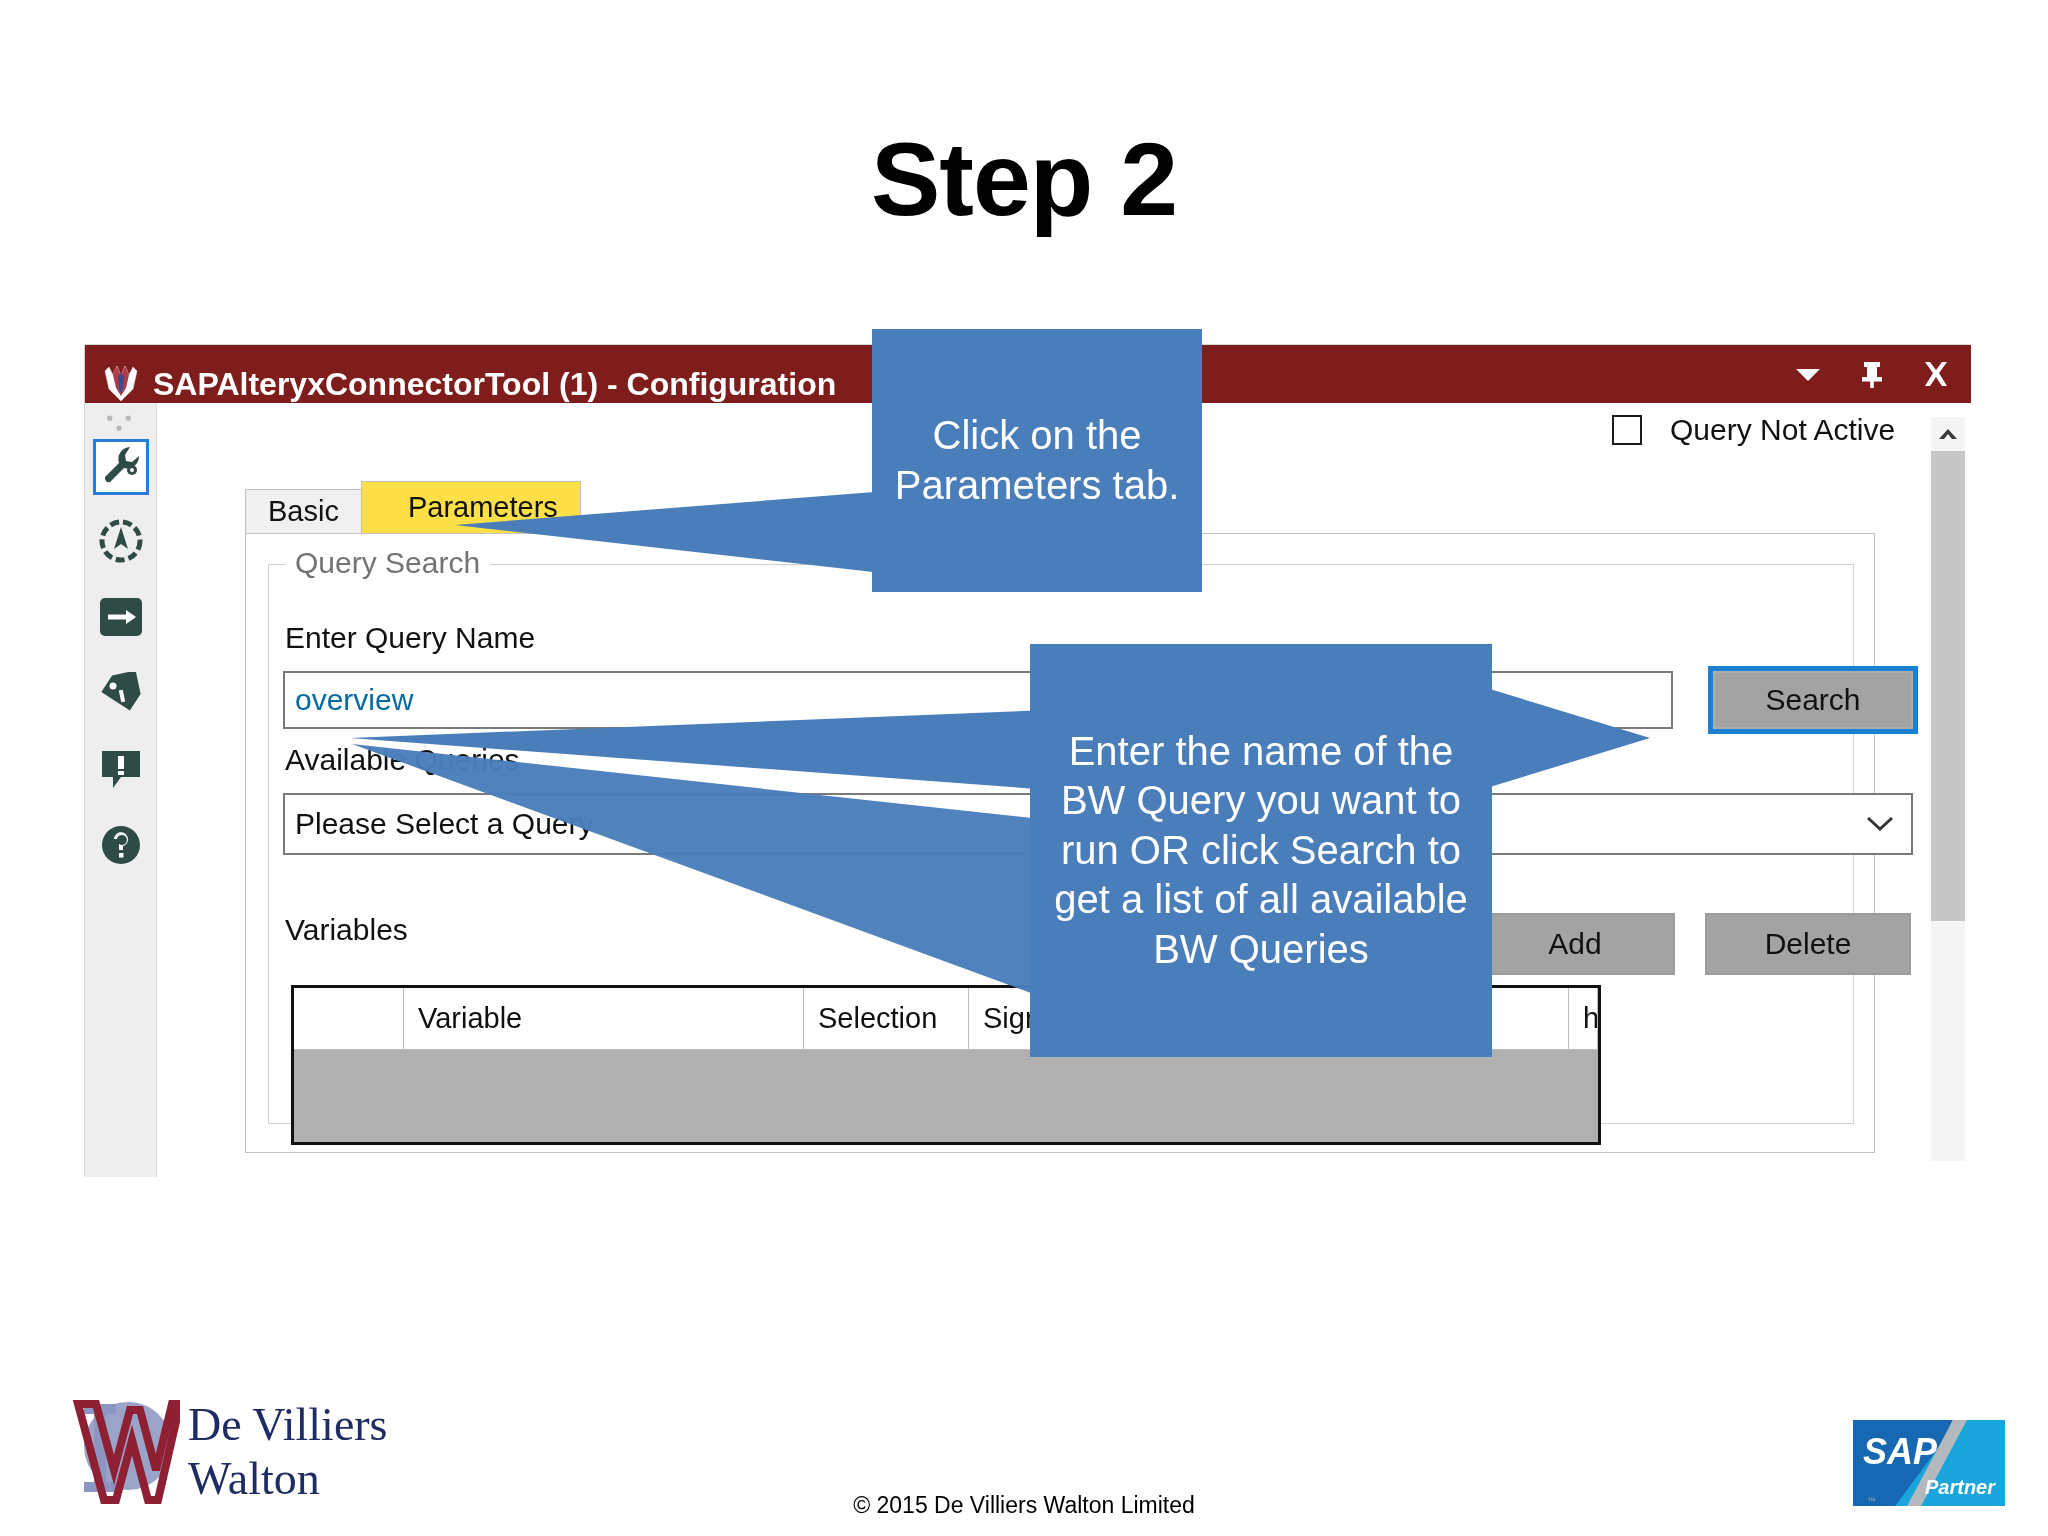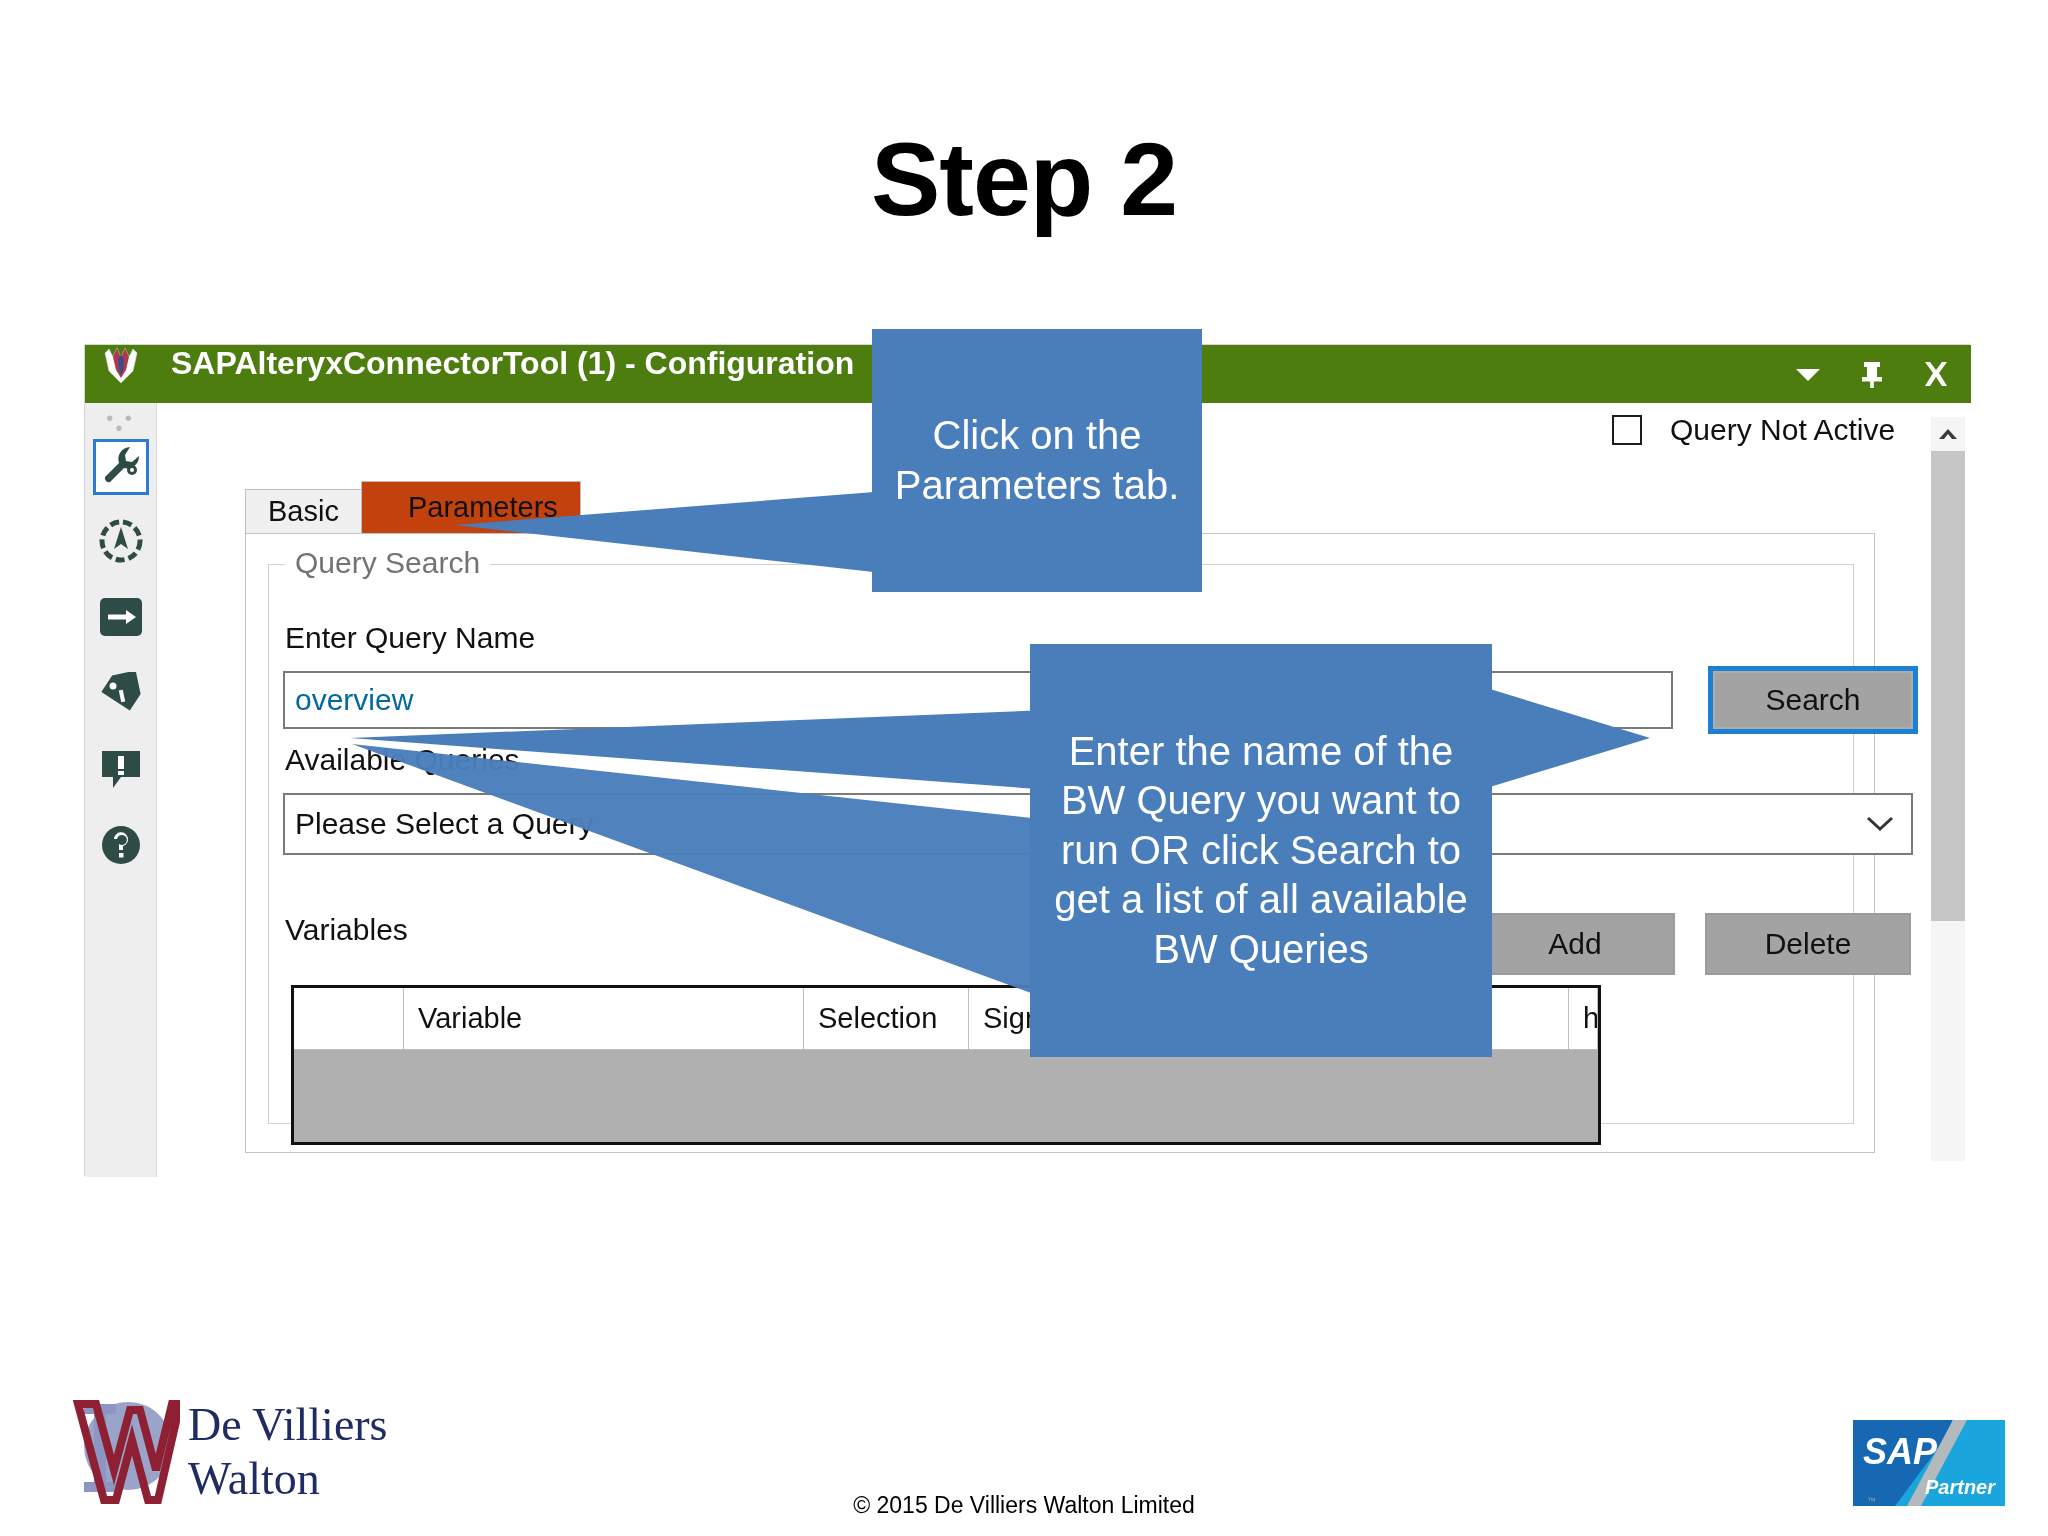--- a/index.html
+++ b/index.html
@@ -36,24 +36,23 @@
     left: 84px; top: 344px;
     width: 1886px; height: 832px;
     background: #f0f0f0;
     border: 1px solid #d6d6d6;
   }
 
   .titlebar {
     position: absolute;
     left: 0; top: 0;
     width: 1886px; height: 58px;
-    background: #4d7c0f;
+    background: #7f1d1d;
     display: flex;
-    align-items: flex-start;
-    gap: 18px;
+    align-items: flex-end;
   }
   .title-icon {
     width: 44px; height: 40px;
     margin-left: 14px; margin-right: 10px;
     position: relative;
     flex: none;
   }
   .title-text {
     color: #ffffff;
     font-size: 32px;
@@ -135,21 +134,21 @@
     height: 44px;
     padding: 0 22px;
     display: flex; align-items: center;
     font-size: 29px; color: #111111;
     background: #f0f0f0;
     border: 1px solid #bfbfbf;
     border-bottom: none;
   }
   .tab.active {
     height: 52px;
-    background: #c2410c;
+    background: #fde047;
     border-color: #bfbfbf;
     position: relative; z-index: 3;
     margin-left: -1px;
     padding-left: 46px;
   }
 
   .tabpage {
     position: absolute;
     left: 88px; top: 130px;
     width: 1630px; height: 620px;

